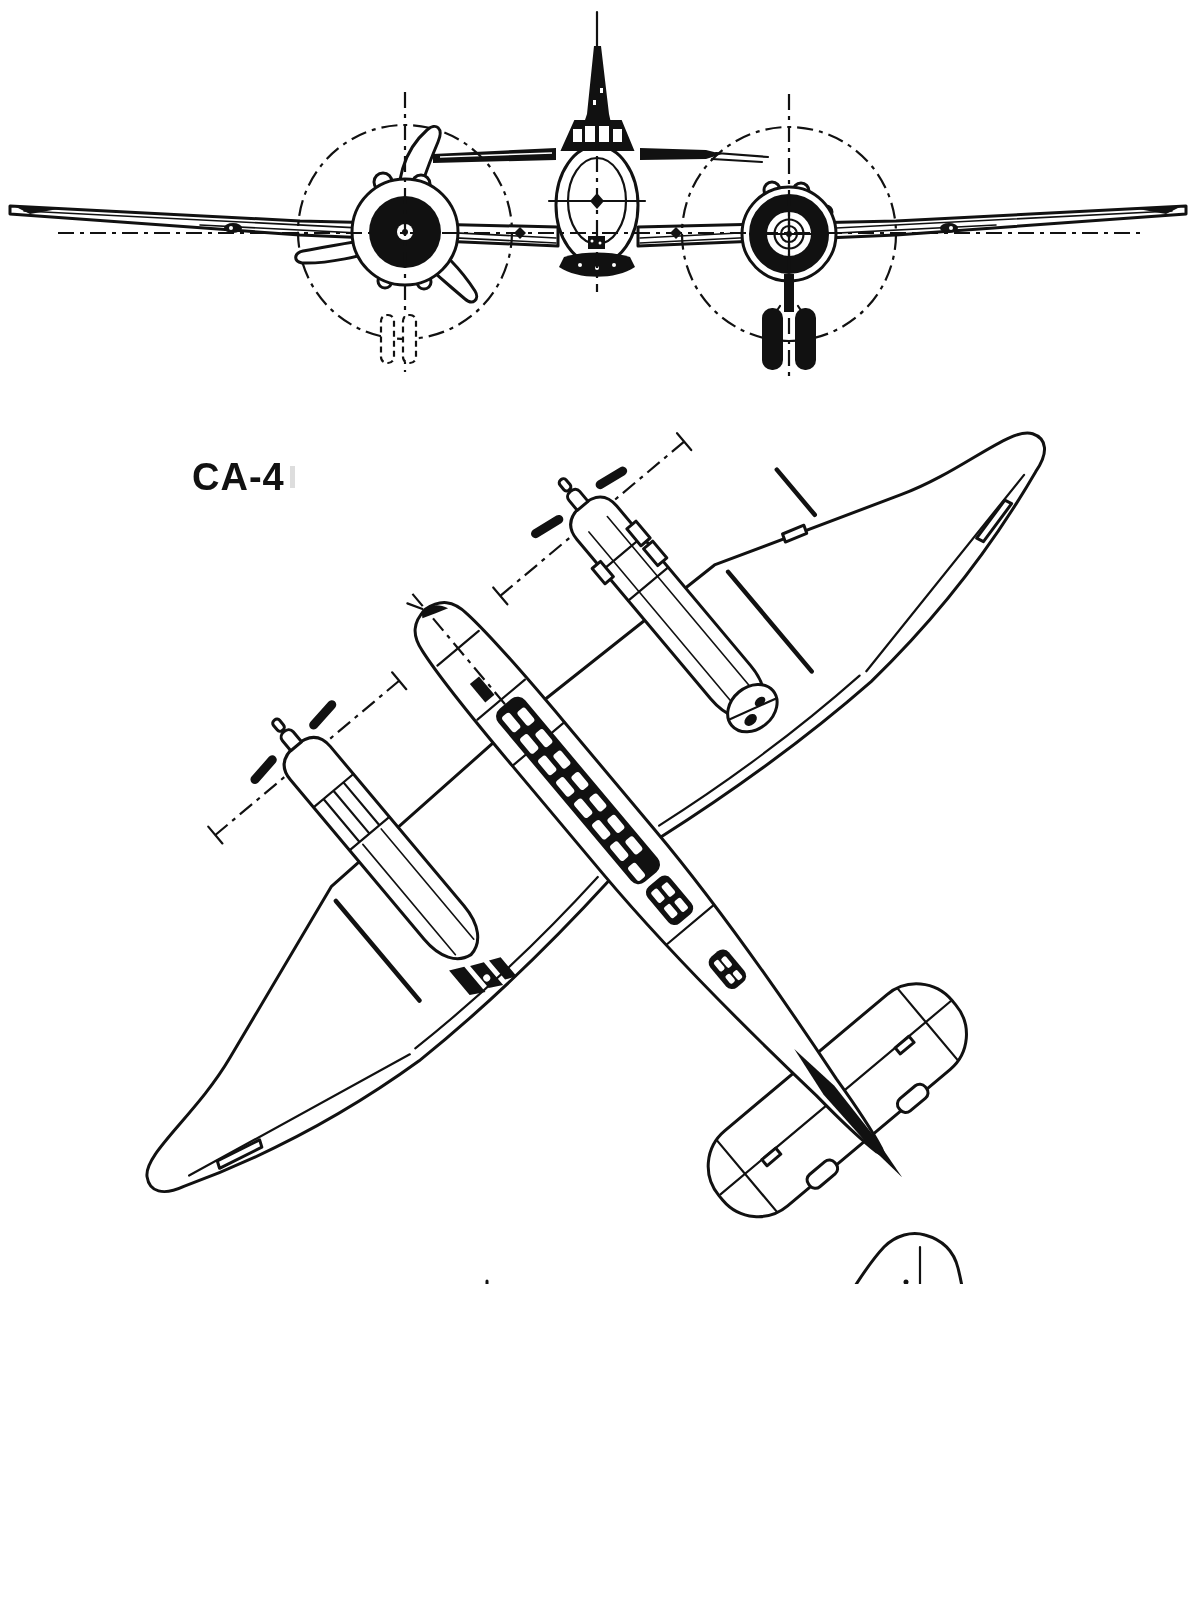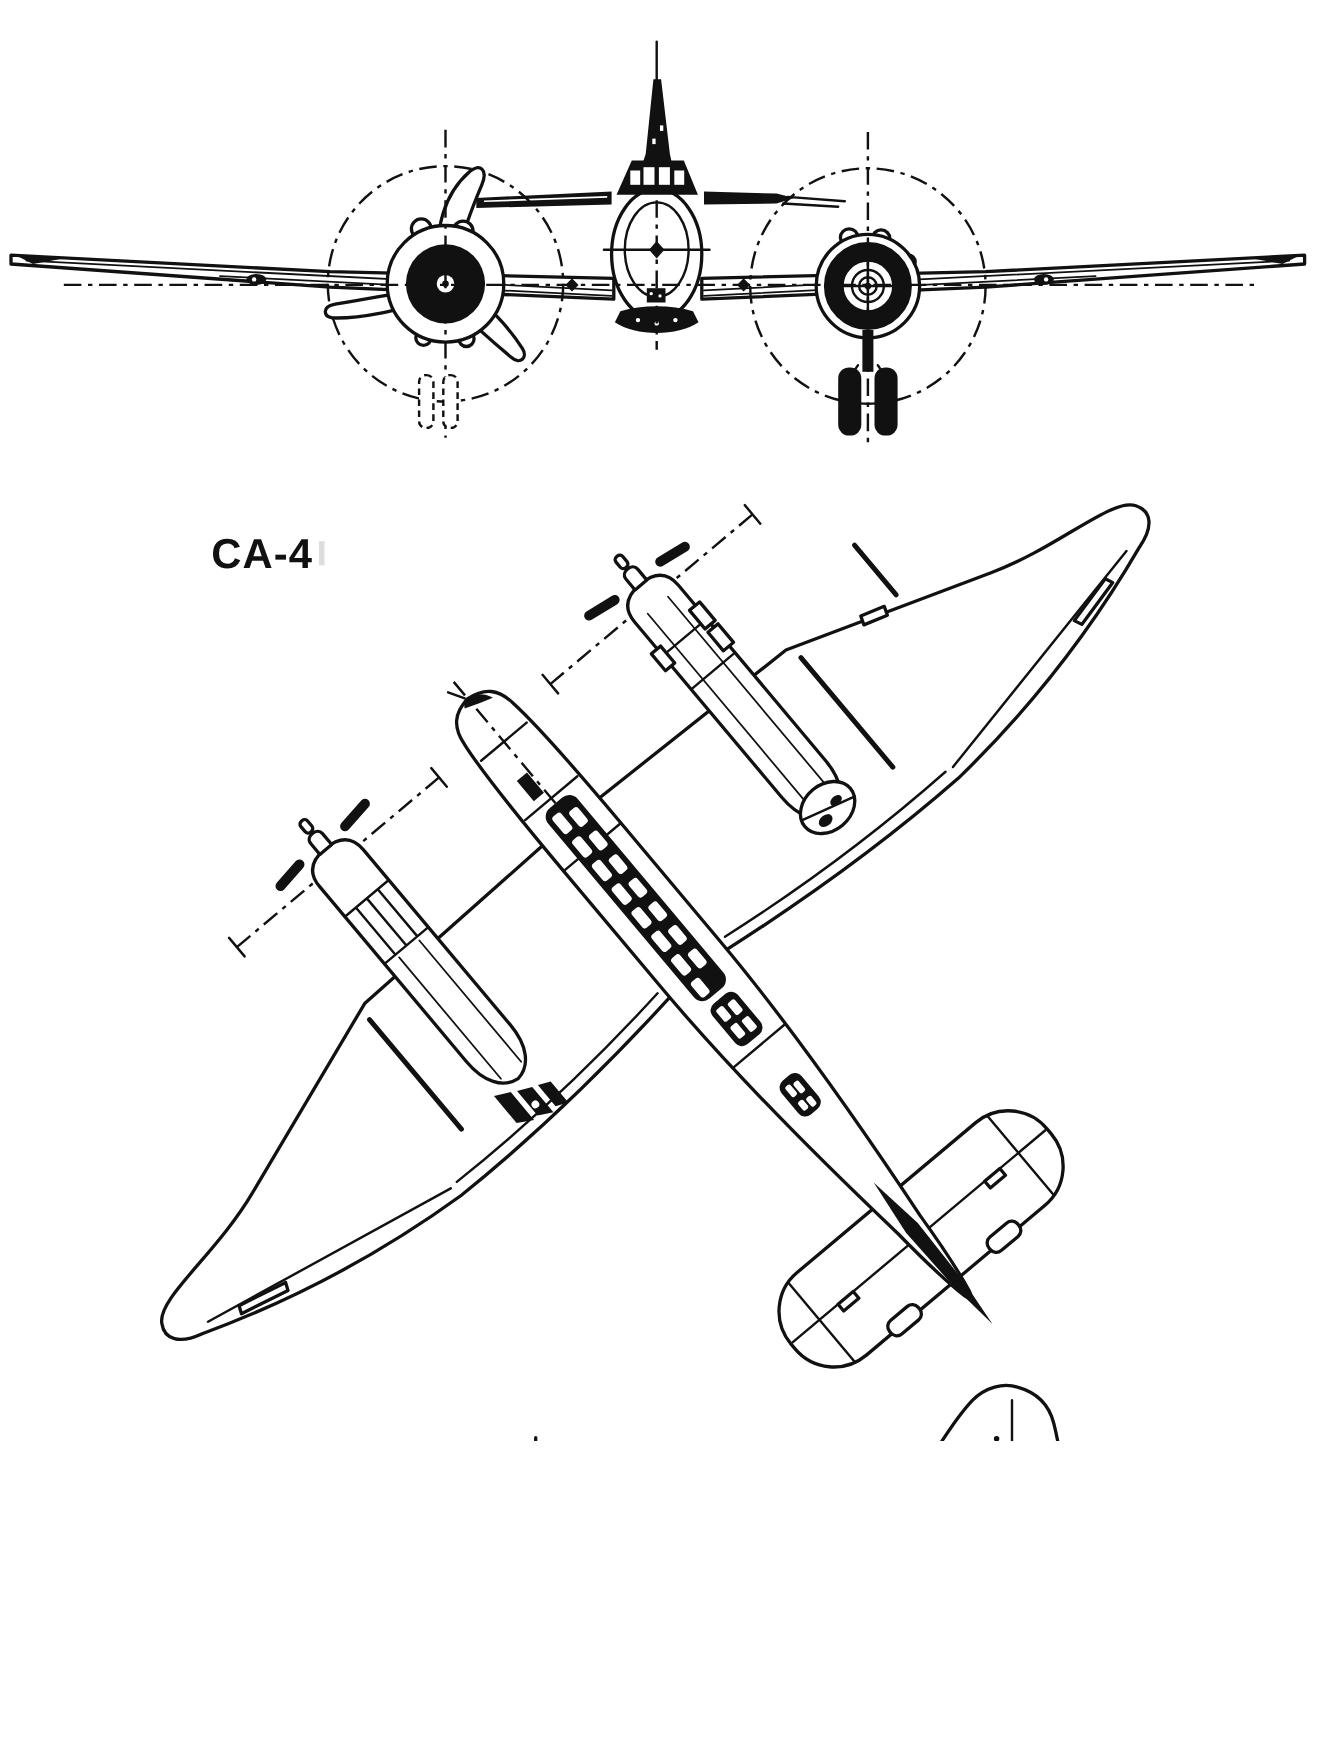--- a/index.html
+++ b/index.html
@@ -1,17 +1,17 @@
 <!DOCTYPE html>
 <html style="--ink: #111111; --paper: #ffffff;"><head>
 <meta charset="utf-8">
 <style>
   :root{ --ink:#111111; --paper:#ffffff; }
   html,body{margin:0;padding:0;background:var(--paper,#fff);}
-  .canvas{position:relative;width:1200px;height:1284px;background:var(--paper,#fff);overflow:hidden;margin-top:26px;}
+  .canvas{position:relative;width:1200px;height:1284px;background:var(--paper,#fff);overflow:hidden;}
   svg{position:absolute;left:0;top:0;}
   
   .ln{stroke:var(--ink,#111);stroke-width:3;fill:none;stroke-linecap:round;stroke-linejoin:round;}
   .fw{fill:#fff;}
   .fk{fill:var(--ink,#111);stroke:none;}
   .ok{stroke:var(--ink,#111);stroke-width:2;}
   .ln2{stroke-width:2.2;}
   .ln15{stroke-width:1.6;}
   .ln3{stroke-width:4.5;}
   .dd{stroke:var(--ink,#111);fill:none;stroke-width:2.2;stroke-dasharray:16 6 4 6;}

